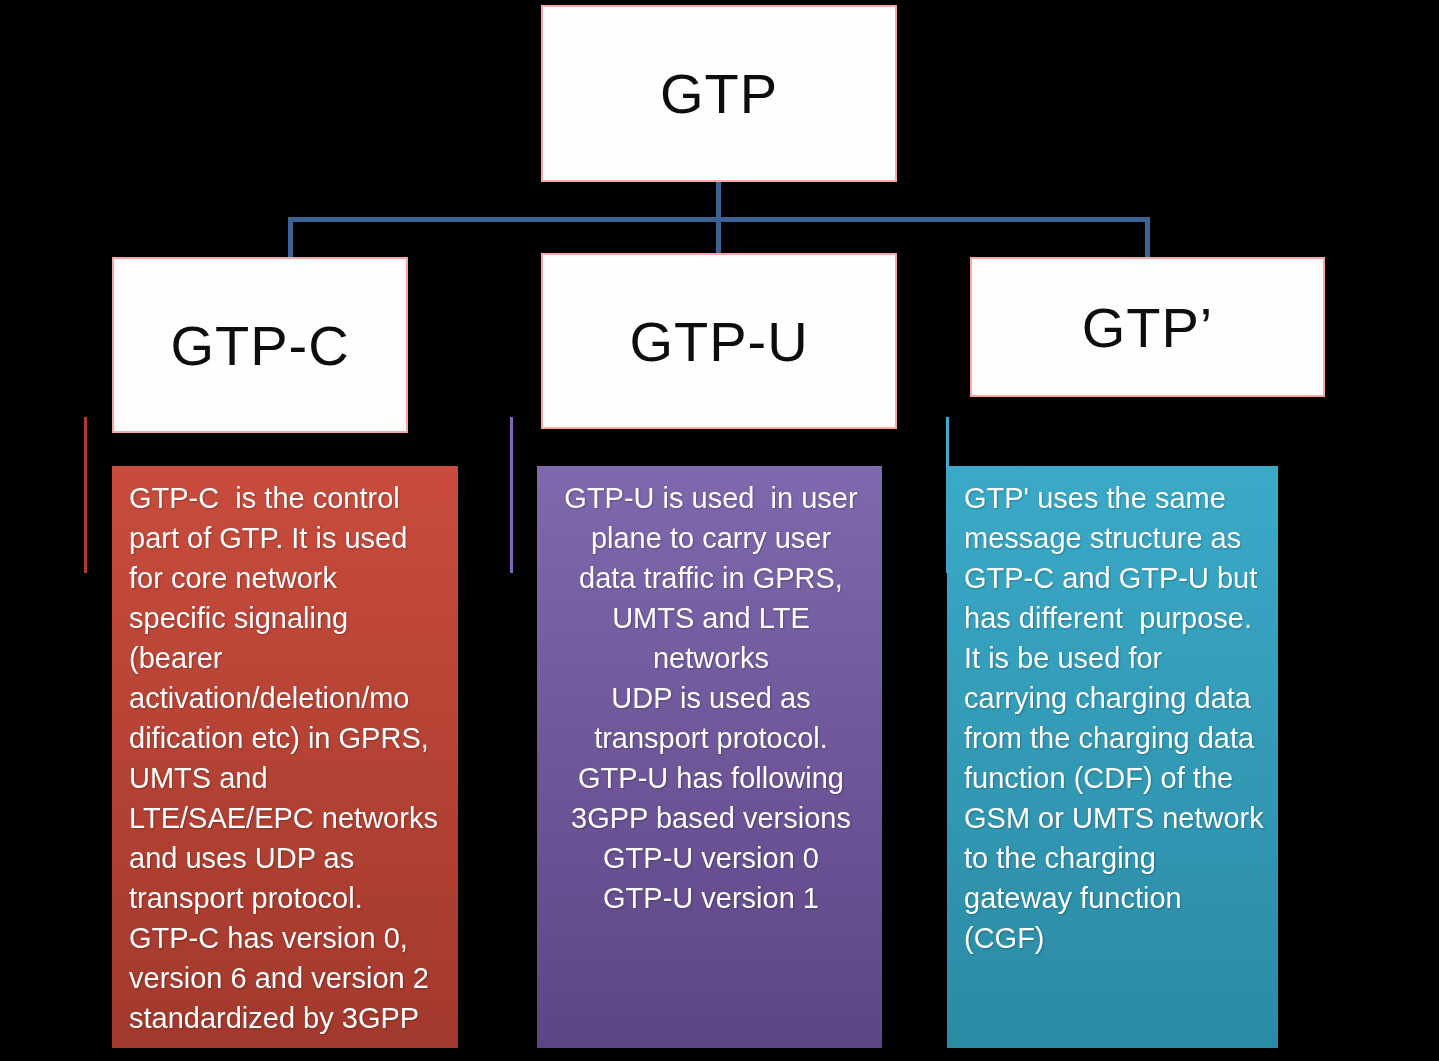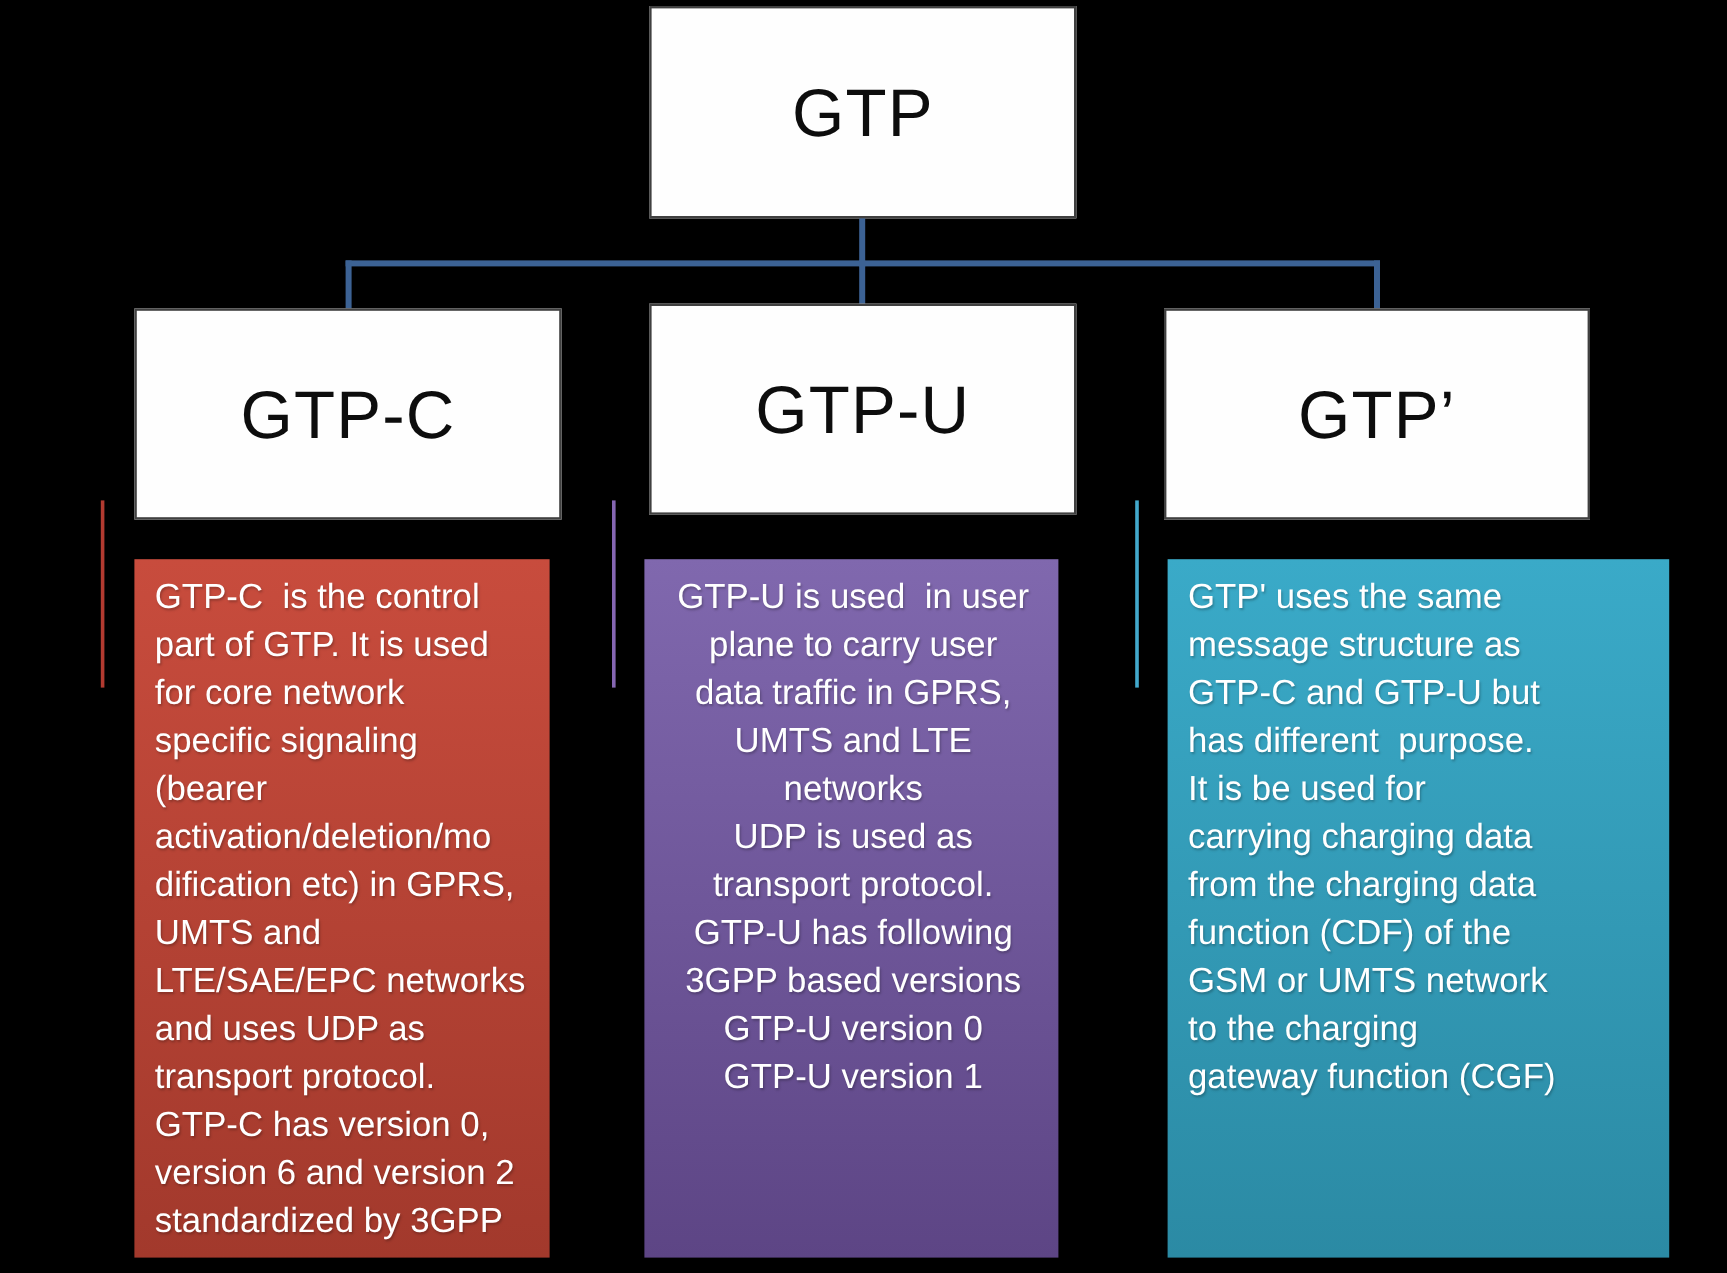--- a/index.html
+++ b/index.html
@@ -11,35 +11,35 @@
     position: relative;
     width: 1439px;
     height: 1061px;
     background: #000000;
     overflow: hidden;
     font-family: "Liberation Sans", sans-serif;
   }
   .title-box {
     position: absolute;
     background: #fefefe;
-    border: 2px solid #404040;
+    border: 2px solid #fca5a5;
     box-sizing: border-box;
     display: flex;
     align-items: center;
     justify-content: center;
   }
   .title-box .title-text {
     font-size: 56px;
     color: #0d0d0d;
     letter-spacing: 1px;
   }
   .root-box    { left: 541px; top: 5px;   width: 356px; height: 177px; }
-  .tbox-c     { left: 112px; top: 257px; width: 356px; height: 176px; }
+  .tbox-c     { left: 112px; top: 257px; width: 296px; height: 176px; }
   .tbox-u     { left: 541px; top: 253px; width: 356px; height: 176px; }
-  .tbox-p     { left: 970px; top: 257px; width: 355px; height: 176px; }
+  .tbox-p     { left: 970px; top: 257px; width: 355px; height: 140px; }
 
   .connector { position: absolute; background: #3c6294; }
   .stem       { left: 716px; top: 182px; width: 5px;   height: 40px; }
   .hline      { left: 288px; top: 217px; width: 862px; height: 5px;  }
   .drop-c     { left: 288px; top: 217px; width: 5px;   height: 40px; }
   .drop-u     { left: 716px; top: 217px; width: 5px;   height: 40px; }
   .drop-p     { left: 1145px;top: 217px; width: 5px;   height: 40px; }
 
   .accent { position: absolute; width: 3px; height: 156px; top: 417px; }
   .accent-c { left: 84px;  }
@@ -48,21 +48,21 @@
 
   .desc-box {
     position: absolute;
     top: 466px;
     height: 582px;
     box-sizing: border-box;
     padding: 12px 14px 0 17px;
   }
   .desc-c { left: 112px; width: 346px; }
   .desc-u { left: 537px; width: 345px; text-align: center; }
-  .desc-p { left: 973px; width: 418px; }
+  .desc-p { left: 947px; width: 331px; }
   .desc-text {
     white-space: pre-wrap;
     color: #ffffff;
     font-size: 29px;
     line-height: 40px;
     text-shadow: 1px 1px 2px rgba(0,0,0,0.25);
   }
 </style>
 </head>
 <body>

